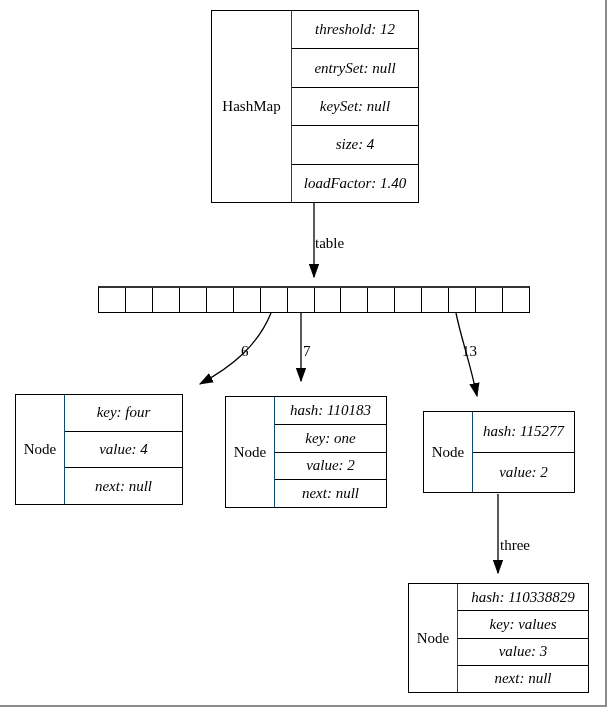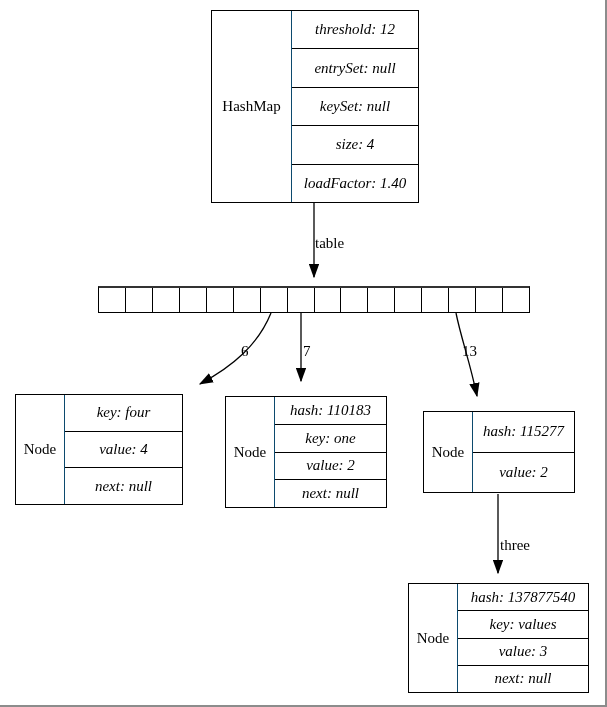--- a/index.html
+++ b/index.html
@@ -171,20 +171,20 @@
     <div class="title">Node</div>
     <div class="fields">
       <div class="row">hash: 115277</div>
       <div class="row">value: 2</div>
     </div>
   </div>
 
   <div id="node-three" class="record">
     <div class="title">Node</div>
     <div class="fields">
-      <div class="row">hash: 137877540</div>
+      <div class="row">hash: 110338829</div>
       <div class="row">key: values</div>
       <div class="row">value: 3</div>
       <div class="row">next: null</div>
     </div>
   </div>
 
 </div>
 
 </body></html>

